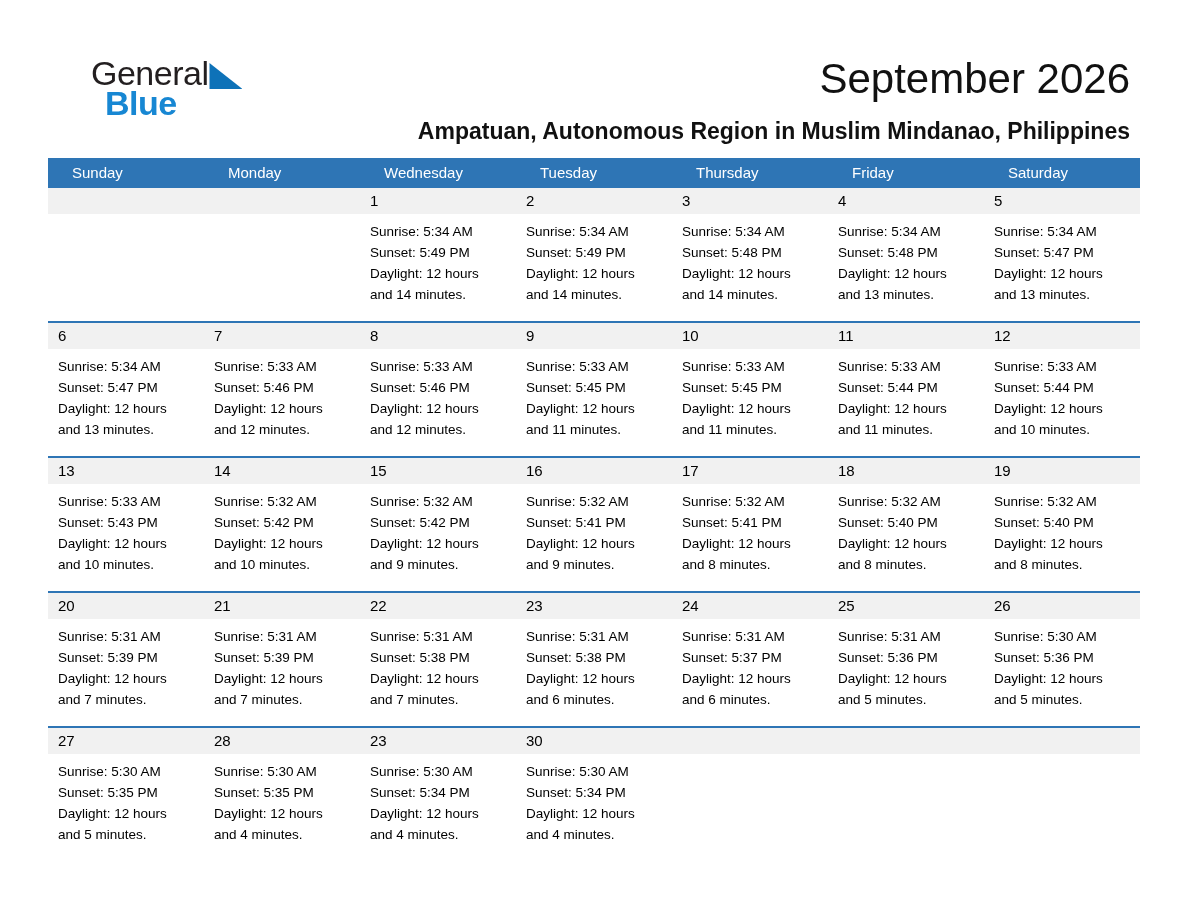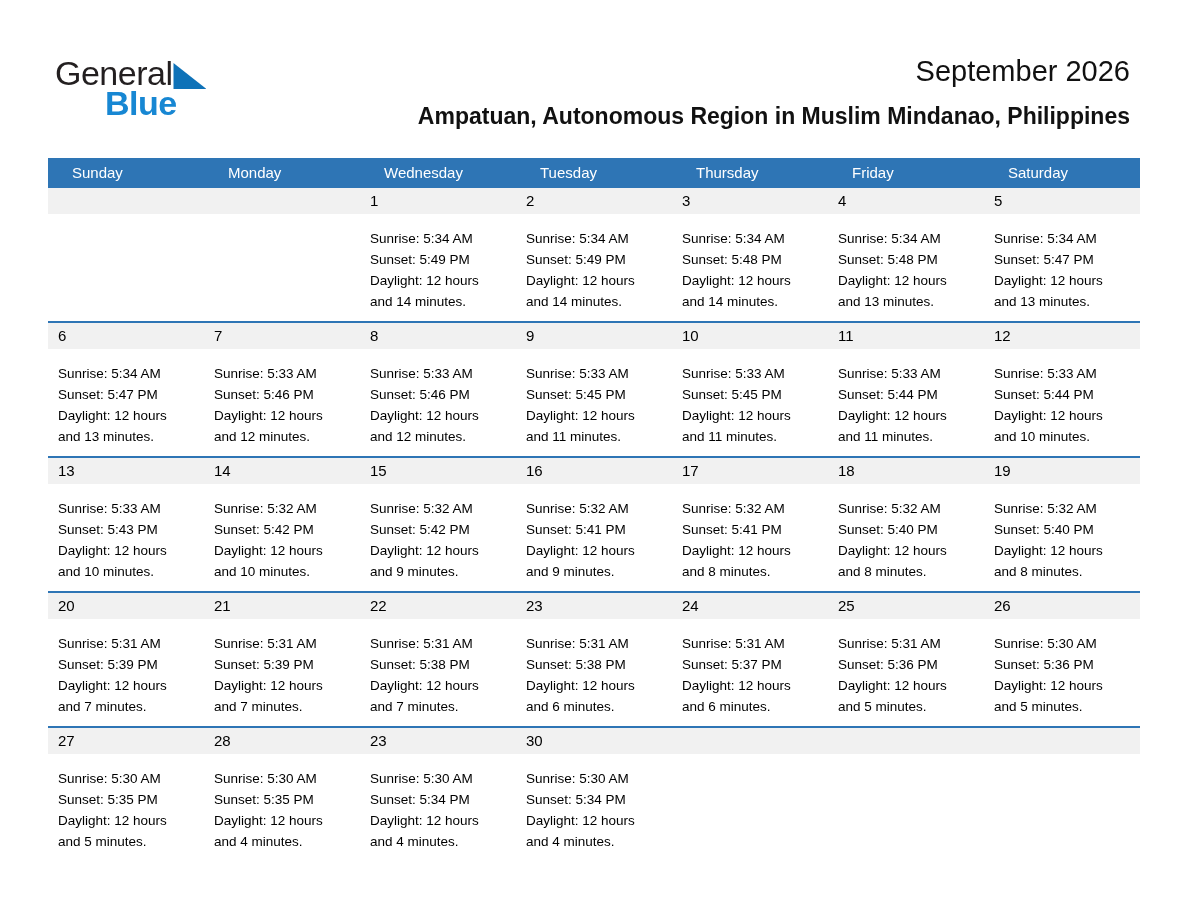--- a/index.html
+++ b/index.html
@@ -11,37 +11,37 @@
     --text:#0d0d0d;
   }
   html,body{margin:0;padding:0;background:#fff;}
   .page{
     position:relative;width:1188px;height:918px;background:#ffffff;
     font-family:"Liberation Sans",sans-serif;color:var(--text);overflow:hidden;
   }
   
   .logo{position:absolute;left:55px;top:56px;line-height:1;}
   .logo-line1{display:flex;align-items:flex-end;}
-  .logo-general{font-size:34px;font-weight:500;color:#231f20;letter-spacing:-0.5px;}
+  .logo-general{font-size:34px;font-weight:500;color:#231f20;letter-spacing:-0.5px;margin-left:36px;}
   .logo-triangle{width:33px;height:26px;margin-left:1px;margin-bottom:1px;
     background:var(--logo-triangle);clip-path:polygon(0 0,100% 100%,0 100%);}
   .logo-blue{font-size:34px;font-weight:700;color:var(--logo-blue);margin-left:50px;margin-top:-4px;letter-spacing:-0.5px;}
   
   .title-block{position:absolute;right:58px;top:55px;text-align:right;}
-  .page-title{font-size:29px;font-weight:400;color:#111;}
+  .page-title{font-size:42px;font-weight:400;color:#111;}
   .page-subtitle{font-size:23px;font-weight:700;color:#111;margin-top:15px;}
   
   .calendar{position:absolute;left:48px;top:158px;width:1092px;}
   .cal-header{display:grid;grid-template-columns:repeat(7,1fr);background:var(--header-bg);height:28px;}
   .cal-header .wd{color:#ffffff;font-size:15px;padding-left:24px;display:flex;align-items:center;font-weight:400;}
   .week{border-top:2px solid var(--row-border);height:133px;box-sizing:content-box;}
   .band{display:grid;grid-template-columns:repeat(7,1fr);background:var(--band-bg);height:26px;}
   .band .num{font-size:15px;color:#000;padding-left:10px;padding-top:4px;}
   .details{display:grid;grid-template-columns:repeat(7,1fr);}
-  .cell{padding:14px 10px 0 10px;font-size:13.5px;line-height:21px;color:#000;}
+  .cell{padding:7px 10px 0 10px;font-size:13.5px;line-height:21px;color:#000;}
   .cell div{white-space:nowrap;}
 </style>
 </head>
 <body>
 
 <div class="page">
 
   <div class="logo">
     <div class="logo-line1">
       <span class="logo-general">General</span>

